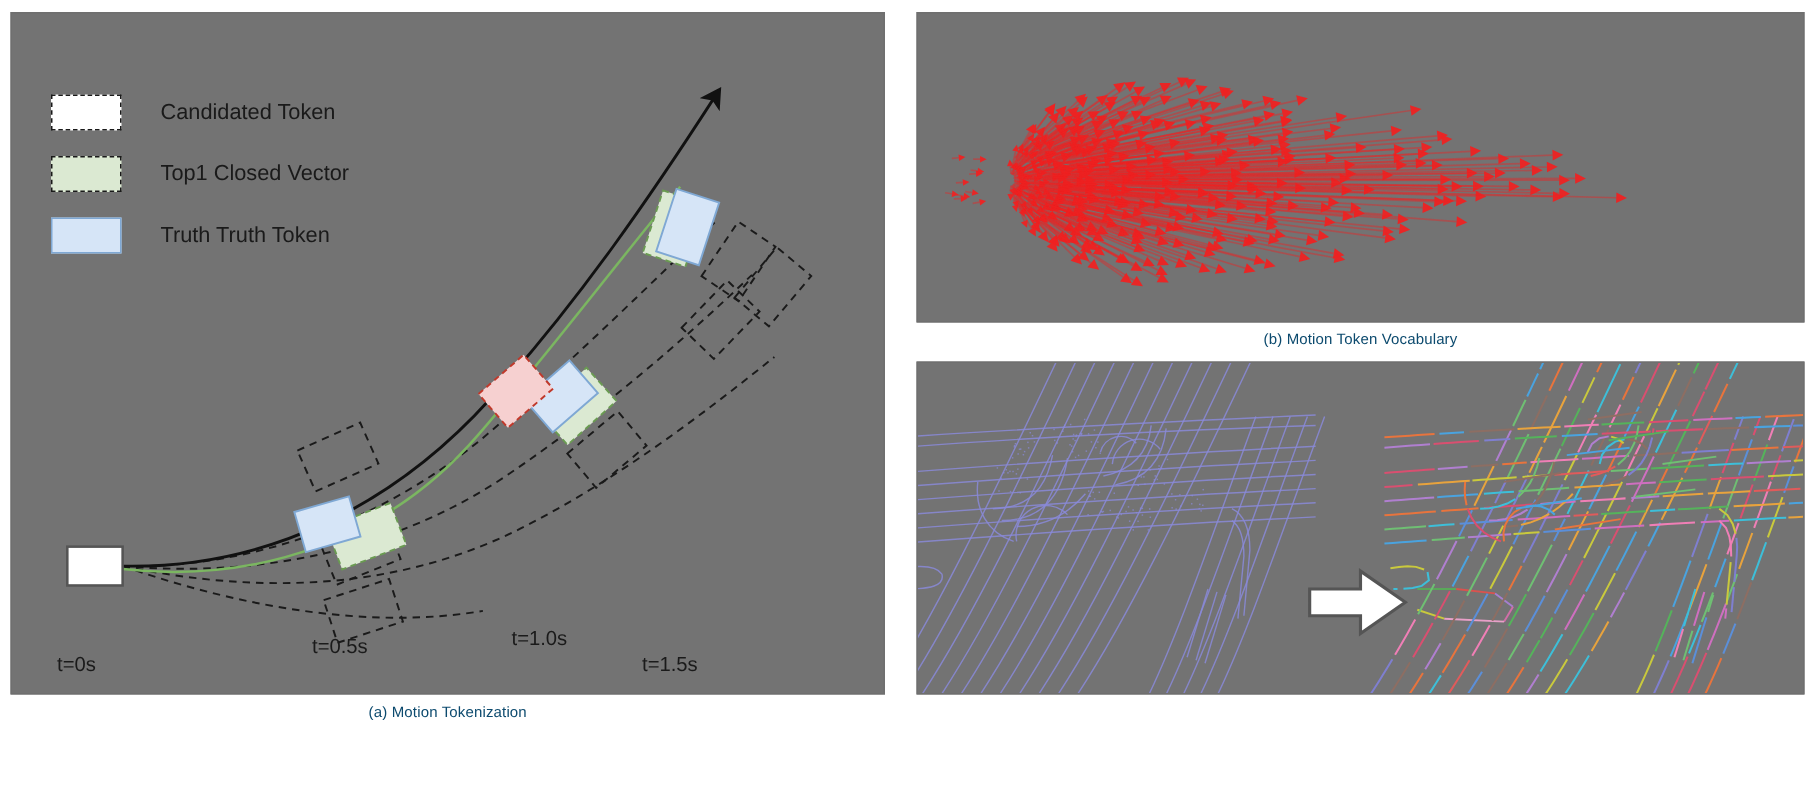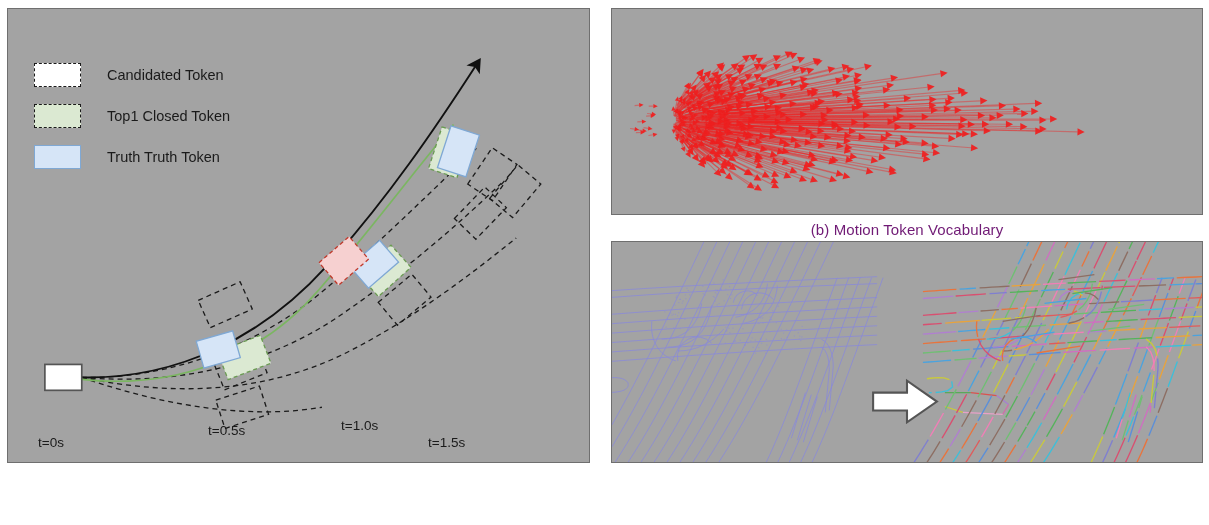--- a/index.html
+++ b/index.html
@@ -17,34 +17,34 @@
   .figure-root {
     position: absolute;
     left: 0; top: 0;
     width: 1209px;
     height: 525px;
   }
 
   
   .panel {
     position: absolute;
-    background: #a3a3a3;
+    background: #737373;
     border: 1.5px solid #6f6f6f;
     box-sizing: border-box;
     overflow: hidden;
   }
   #panel-a-box { left: 7px;   top: 8px;   width: 583px; height: 455px; }
   #panel-b-box { left: 611px; top: 8px;   width: 592px; height: 207px; }
   #panel-c-box { left: 611px; top: 241px; width: 592px; height: 222px; }
 
   .caption {
     position: absolute;
     text-align: center;
-    font-size: 15px;
-    color: #701a75;
+    font-size: 10px;
+    color: #0c4a6e;
     white-space: nowrap;
     letter-spacing: 0.1px;
   }
   #caption-a { left: 7px;   top: 470px; width: 583px; }
   #caption-b { left: 611px; top: 221px; width: 592px; }
   #caption-c { left: 611px; top: 470px; width: 592px; }
 
   .panel-svg {
     position: absolute;
     left: 0; top: 0;
@@ -141,34 +141,35 @@
       <rect x="37" y="357" width="37" height="26" fill="#ffffff" stroke="#555555" stroke-width="1.7"></rect>
     </svg>
 
     <div class="legend">
       <div class="legend-row">
         <span class="legend-swatch sw-candidate"></span>
         <span class="legend-label">Candidated Token</span>
       </div>
       <div class="legend-row">
         <span class="legend-swatch sw-top1"></span>
-        <span class="legend-label">Top1 Closed Token</span>
+        <span class="legend-label">Top1 Closed Vector</span>
       </div>
       <div class="legend-row">
         <span class="legend-swatch sw-gt"></span>
         <span class="legend-label">Truth Truth Token</span>
       </div>
     </div>
 
     <span class="tick-label" style="left:30px;  top:426px;">t=0s</span>
     <span class="tick-label" style="left:200px; top:414px;">t=0.5s</span>
     <span class="tick-label" style="left:333px; top:409px;">t=1.0s</span>
     <span class="tick-label" style="left:420px; top:426px;">t=1.5s</span>
   </div>
 
+  <div class="caption" id="caption-a">(a) Motion Tokenization</div>
 
   <div class="panel" id="panel-b-box">
     <svg class="panel-svg" viewBox="0 0 592 207" preserveAspectRatio="none">
       <g id="vocab-arrows">
           <line x1="62.23" y1="108.02" x2="61.76" y2="102.67" stroke="#ee2222" stroke-width="1.15" stroke-opacity="0.42"></line>
           <path d="M 61.38 98.29 L 63.96 102.48 L 59.57 102.86 Z" fill="#ee2222" fill-opacity="0.95"></path>
           <line x1="62.44" y1="107.70" x2="63.81" y2="104.53" stroke="#ee2222" stroke-width="1.15" stroke-opacity="0.42"></line>
           <path d="M 65.55 100.49 L 65.83 105.40 L 61.79 103.66 Z" fill="#ee2222" fill-opacity="0.95"></path>
           <line x1="62.70" y1="108.65" x2="64.70" y2="103.90" stroke="#ee2222" stroke-width="1.15" stroke-opacity="0.42"></line>
           <path d="M 66.41 99.85 L 66.73 104.76 L 62.67 103.05 Z" fill="#ee2222" fill-opacity="0.95"></path>

